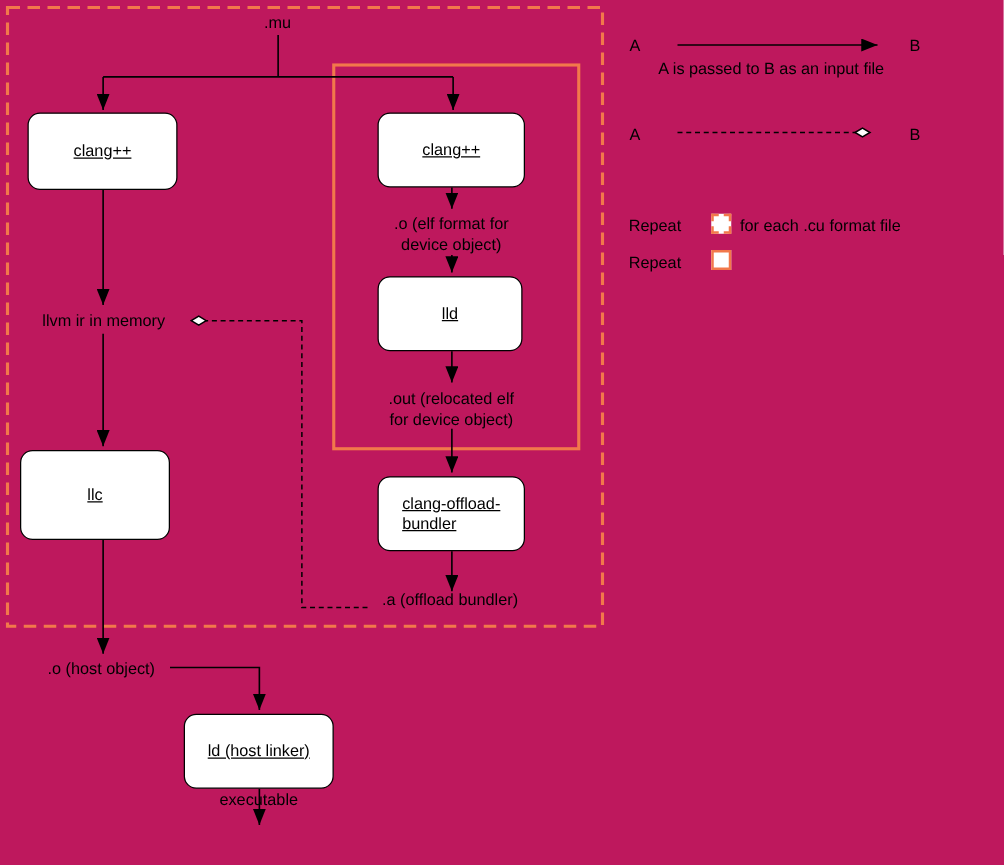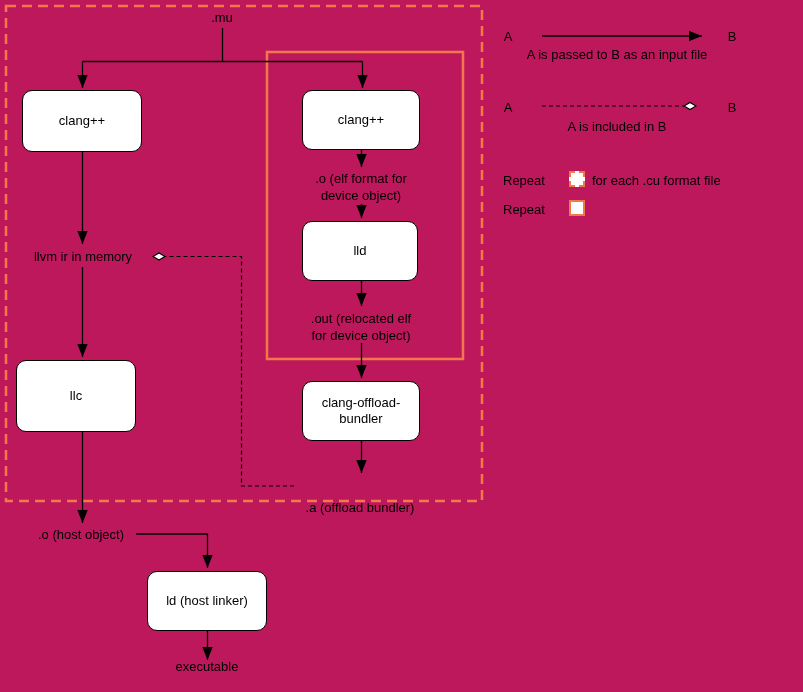--- a/index.html
+++ b/index.html
@@ -26,23 +26,24 @@
   }
   .node {
     position: absolute;
     box-sizing: border-box;
     border: 1.3px solid #000000;
     border-radius: 10px;
     background: #ffffff;
     display: flex;
     align-items: center;
     justify-content: center;
-    text-align: center;
+    text-align: left;
     white-space: pre-line;
     line-height: 1.25;
+    text-decoration: underline;
   }
   .lbl {
     position: absolute;
     text-align: center;
     white-space: pre-line;
     line-height: 1.3;
   }
   .legend-letter {
     position: absolute;
     width: 16px;
@@ -114,32 +115,31 @@
   <div class="node" style="left:302px; top:221px; width:116px; height:60px;">lld</div>
   <div class="node" style="left:302px; top:381px; width:118px; height:60px;">clang-offload-
 bundler</div>
   <div class="node" style="left:16px; top:360px; width:120px; height:72px;">llc</div>
   <div class="node" style="left:147px; top:571px; width:120px; height:60px;">ld (host linker)</div>
 
   <div class="lbl" style="left:281px; top:171px; width:160px;">.o (elf format for
 device object)</div>
   <div class="lbl" style="left:281px; top:311px; width:160px;">.out (relocated elf
 for device object)</div>
-  <div class="lbl" style="left:280px; top:500px; width:160px;">.a (offload bundler)</div>
+  <div class="lbl" style="left:280px; top:472px; width:160px;">.a (offload bundler)</div>
   <div class="lbl" style="left:22px; top:249px; width:122px;">llvm ir in memory</div>
   <div class="lbl" style="left:20px; top:527px; width:122px;">.o (host object)</div>
-  <div class="lbl" style="left:157px; top:659px; width:100px;">executable</div>
+  <div class="lbl" style="left:157px; top:632px; width:100px;">executable</div>
 
   <div class="legend-letter" style="left:500px; top:29px;">A</div>
   <div class="legend-letter" style="left:724px; top:29px;">B</div>
   <div class="legend-caption" style="left:497px; top:47px;">A is passed to B as an input file</div>
 
   <div class="legend-letter" style="left:500px; top:100px;">A</div>
   <div class="legend-letter" style="left:724px; top:100px;">B</div>
-  <div class="legend-caption" style="left:497px; top:119px;">A is included in B</div>
 
   <div class="repeat-label" style="left:503px; top:173px;">Repeat</div>
   <div class="swatch dashed" style="left:569px; top:171px;"></div>
   <div class="repeat-caption" style="left:592px; top:173px;">for each .cu format file</div>
 
   <div class="repeat-label" style="left:503px; top:202px;">Repeat</div>
   <div class="swatch solid" style="left:569px; top:200px;"></div>
 
 </div>
 

